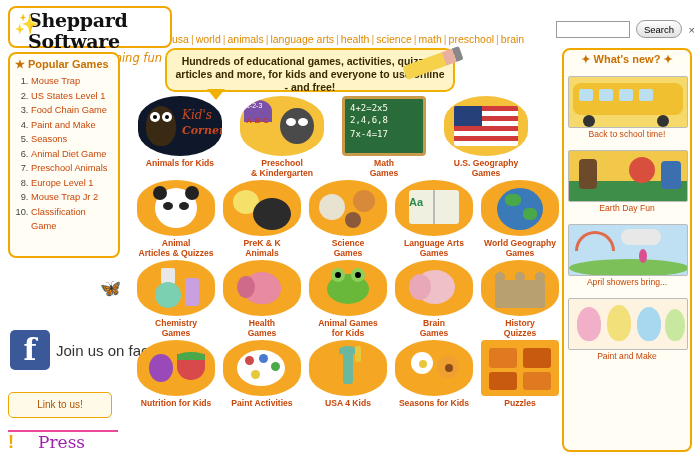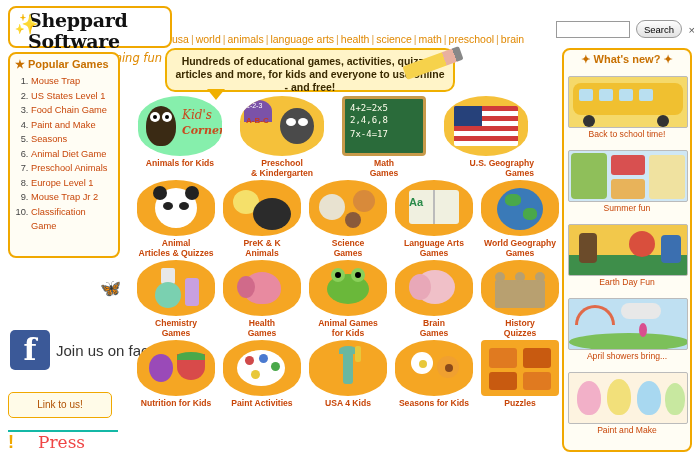--- a/index.html
+++ b/index.html
@@ -173,23 +173,23 @@
     width: 104px; height: 26px;
     border: 1px solid #f0a800;
     border-radius: 5px;
     background: #fffbe8;
     font-size: 10px; color: #b05000;
     text-align: center; line-height: 24px;
   }
   .press {
     position: absolute; left: 8px; top: 430px;
     width: 110px; height: 26px;
-    border-top: 2px solid #14b8a6;
+    border-top: 2px solid #ec4899;
     font-family: "DejaVu Serif", serif;
-    font-size: 17px; color: #ef4444;
+    font-size: 17px; color: #a21caf;
     padding-left: 30px;
   }
   .press-i {
     position: absolute; left: 8px; top: 432px;
     font-size: 18px; color: #f0a800; font-weight: bold;
   }
 
   
   .whats-new {
     position: absolute; right: 8px; top: 48px;
@@ -326,29 +326,20 @@
         <div class="blob" style="left:10px;top:12px;width:14px;height:12px;background:#b9dff0;border-radius:2px;"></div>
         <div class="blob" style="left:30px;top:12px;width:14px;height:12px;background:#b9dff0;border-radius:2px;"></div>
         <div class="blob" style="left:50px;top:12px;width:14px;height:12px;background:#b9dff0;border-radius:2px;"></div>
         <div class="blob" style="left:70px;top:12px;width:14px;height:12px;background:#b9dff0;border-radius:2px;"></div>
         <div class="blob" style="left:14px;top:38px;width:12px;height:12px;background:#333;"></div>
         <div class="blob" style="left:88px;top:38px;width:12px;height:12px;background:#333;"></div>
       </div>
       <div class="wn-cap">Back to school time!</div>
     </div>
 
-    <div class="wn-item">
-      <div class="wn-thumb" style="background:#cfe7f5;">
-        <div class="blob" style="left:2px;top:2px;width:36px;height:46px;background:#8fbf5a;border-radius:4px;"></div>
-        <div class="blob" style="left:42px;top:4px;width:34px;height:20px;background:#d85050;border-radius:3px;"></div>
-        <div class="blob" style="left:42px;top:28px;width:34px;height:20px;background:#e8b35a;border-radius:3px;"></div>
-        <div class="blob" style="left:80px;top:4px;width:36px;height:44px;background:#f0e2a0;border-radius:3px;"></div>
-      </div>
-      <div class="wn-cap">Summer fun</div>
-    </div>
 
     <div class="wn-item">
       <div class="wn-thumb" style="background:#f2c84b;">
         <div class="blob" style="left:0;top:30px;width:120px;height:22px;background:#3e8e4a;border-radius:0;"></div>
         <div class="blob" style="left:10px;top:8px;width:18px;height:30px;background:#6b4b2a;border-radius:4px;"></div>
         <div class="blob" style="left:60px;top:6px;width:26px;height:26px;background:#d94f3d;border-radius:50%;"></div>
         <div class="blob" style="left:92px;top:10px;width:20px;height:28px;background:#3b6fb0;border-radius:4px;"></div>
       </div>
       <div class="wn-cap">Earth Day Fun</div>
     </div>
@@ -371,21 +362,21 @@
         <div class="blob" style="left:96px;top:10px;width:20px;height:32px;background:#c8e8a0;border-radius:50% 50% 45% 45%;"></div>
       </div>
       <div class="wn-cap">Paint and Make</div>
     </div>
   </div>
 
   <div class="grid">
 
     <div class="grid-row row1">
       <div class="cell">
-        <div class="thumb" style="background:#86efac;">
+        <div class="thumb" style="background:#0f172a;">
           <div class="blob" style="left:8px;top:10px;width:30px;height:40px;background:#3a2a14;border-radius:50% 50% 45% 45%;"></div>
           <div class="blob" style="left:12px;top:16px;width:10px;height:10px;background:#fff;border-radius:50%;"></div>
           <div class="blob" style="left:24px;top:16px;width:10px;height:10px;background:#fff;border-radius:50%;"></div>
           <div class="blob" style="left:15px;top:19px;width:4px;height:4px;background:#000;border-radius:50%;"></div>
           <div class="blob" style="left:27px;top:19px;width:4px;height:4px;background:#000;border-radius:50%;"></div>
           <div style="position:absolute;left:44px;top:12px;font-size:12px;font-family:'DejaVu Serif',serif;color:#c84a1e;font-style:italic;">Kid's</div>
           <div style="position:absolute;left:44px;top:28px;font-size:11px;font-family:'DejaVu Serif',serif;color:#c84a1e;font-style:italic;font-weight:bold;">Corner</div>
         </div>
         <div class="label">Animals for Kids</div>
       </div>
@@ -411,21 +402,21 @@
         </div>
         <div class="label" style="white-space:pre-line;">Math
 Games</div>
       </div>
 
       <div class="cell">
         <div class="thumb" style="background:#f5c13a;">
           <div class="blob" style="left:10px;top:10px;width:64px;height:40px;background:repeating-linear-gradient(#d03a3a 0 5px,#fff 5px 10px);border-radius:2px;"></div>
           <div class="blob" style="left:10px;top:10px;width:28px;height:20px;background:#26417a;border-radius:2px 0 0 0;"></div>
         </div>
-        <div class="label" style="white-space:pre-line;text-align:right;">U.S. Geography
+        <div class="label" style="white-space:pre-line;">U.S. Geography
 Games</div>
       </div>
     </div>
 
     <div class="grid-row" style="padding-left:4px;">
       <div class="cell">
         <div class="thumb">
           <div class="blob" style="left:18px;top:8px;width:42px;height:40px;background:#fff;border-radius:50%;"></div>
           <div class="blob" style="left:16px;top:6px;width:14px;height:14px;background:#222;border-radius:50%;"></div>
           <div class="blob" style="left:48px;top:6px;width:14px;height:14px;background:#222;border-radius:50%;"></div>

